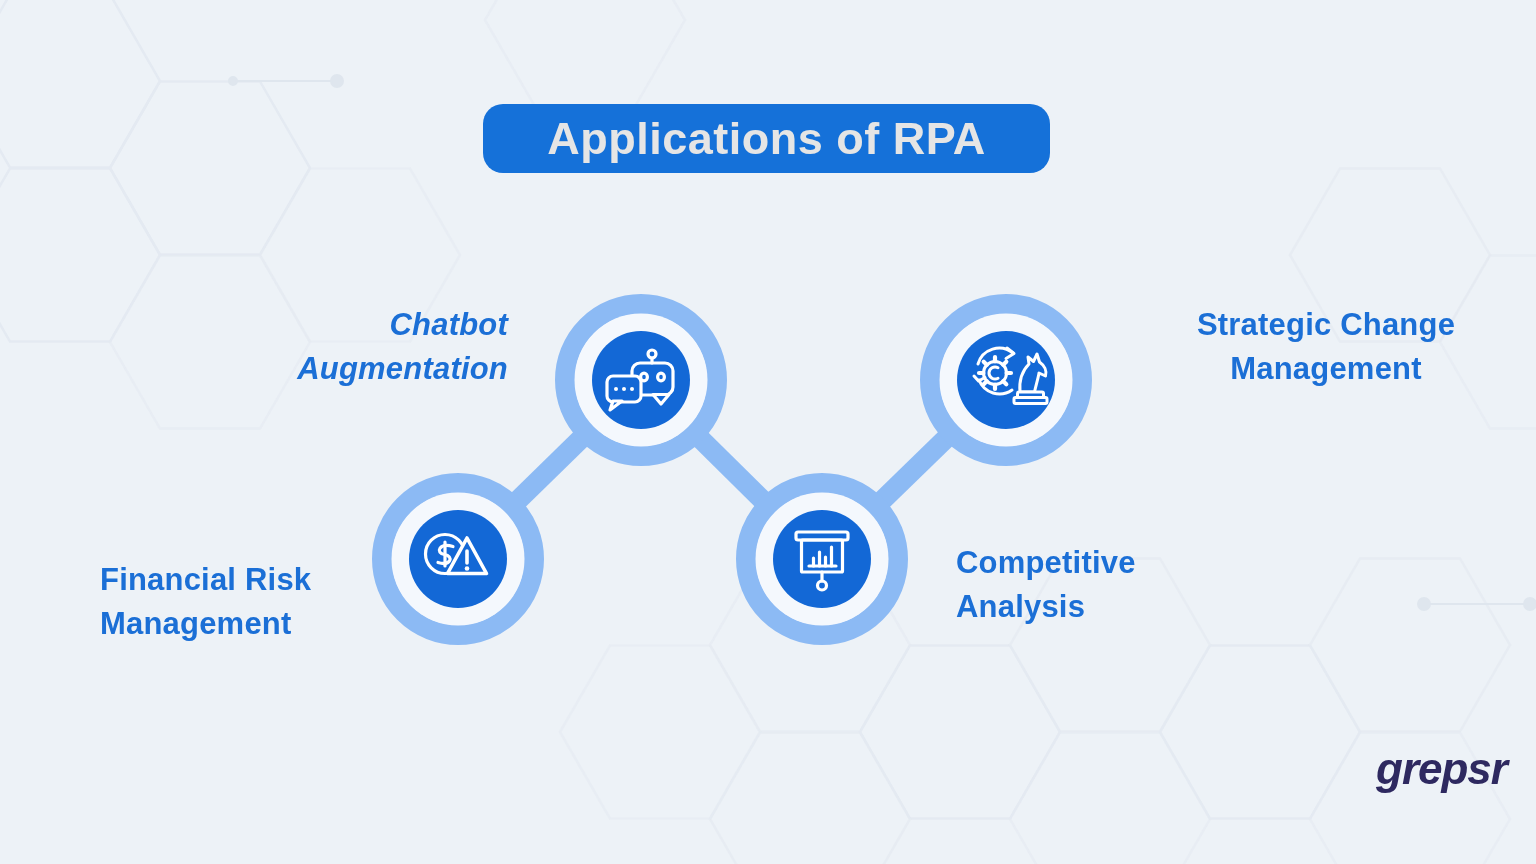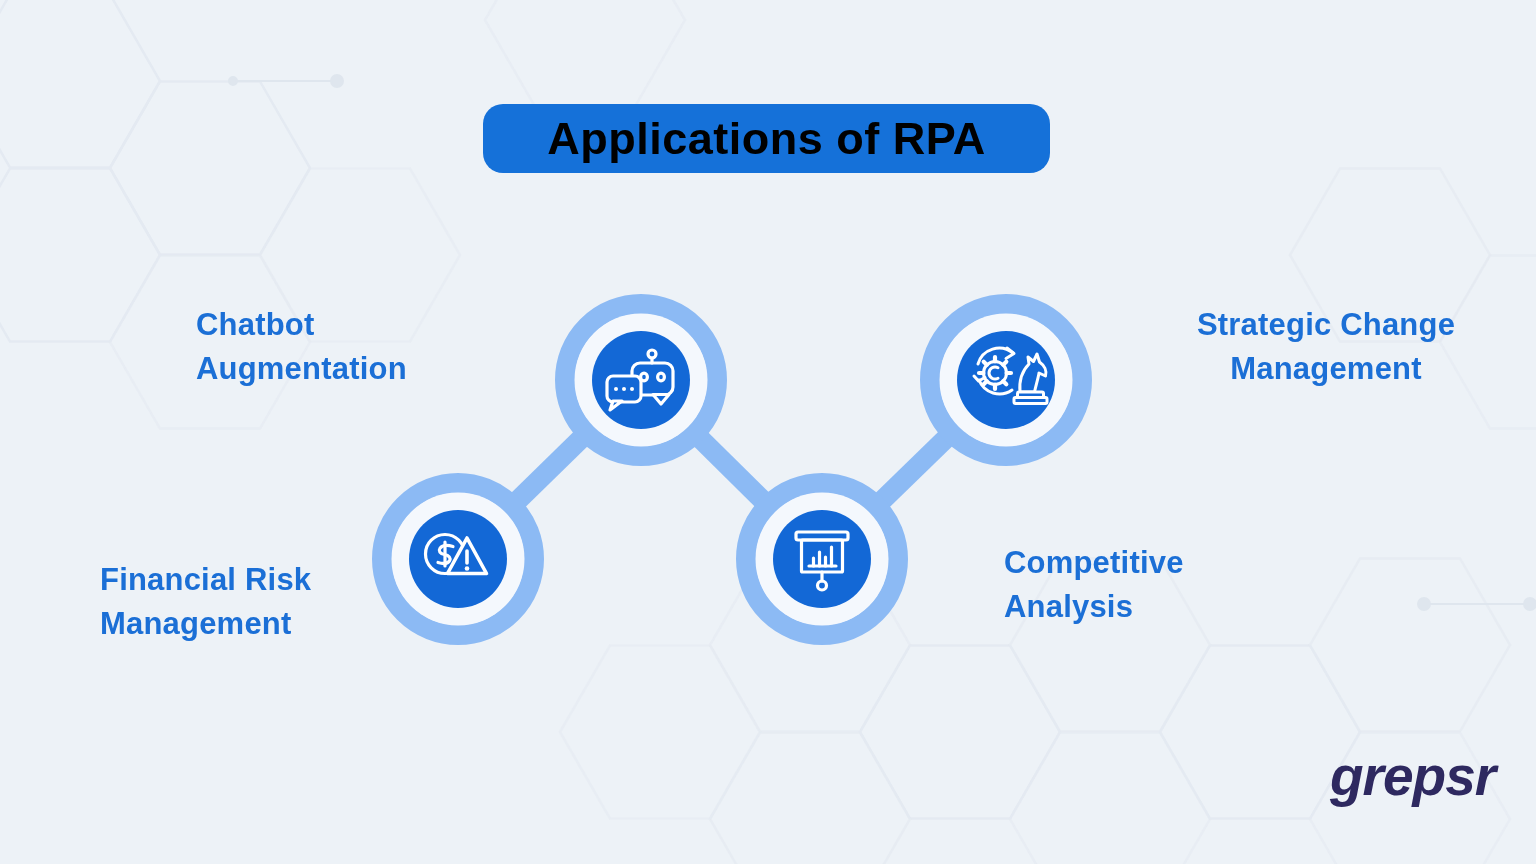--- a/index.html
+++ b/index.html
@@ -16,42 +16,42 @@
 
   .connectors { position:absolute; left:0; top:0; z-index:1; }
 
   .title-badge {
     position:absolute; left:483px; top:104px; width:567px; height:69px;
     background:#1571d9; border-radius:20px;
     display:flex; align-items:center; justify-content:center;
     z-index:3;
   }
   .title-badge span {
-    color:#000000; font-size:45px; font-weight:bold; letter-spacing:.5px;
+    color:#e5e5e5; font-size:45px; font-weight:bold; letter-spacing:.5px;
   }
 
   .node { position:absolute; width:172px; height:172px; z-index:2; }
   .node-chatbot     { left:555px; top:294px; }
   .node-strategic   { left:920px; top:294px; }
   .node-financial   { left:372px; top:473px; }
   .node-competitive { left:736px; top:473px; }
 
   .label {
     position:absolute; z-index:3;
     color:#1b6fd6; font-weight:bold; font-size:31px; line-height:44px;
     white-space:pre-line; letter-spacing:.2px;
   }
-  .label-chatbot     { left:196px;  top:303px; width:320px; text-align:left; }
+  .label-chatbot     { left:188px;  top:303px; width:320px; text-align:right;font-style:italic; }
   .label-strategic   { left:1146px; top:303px; width:360px; text-align:center; }
   .label-financial   { left:100px;  top:541px; width:320px; text-align:left;margin-top:17px; }
-  .label-competitive { left:956px;  top:541px; width:320px; text-align:left;margin-left:48px; }
+  .label-competitive { left:956px;  top:541px; width:320px; text-align:left; }
 
   .logo {
-    position:absolute; left:1330px; top:744px; z-index:3;
-    font-size:55px; font-weight:bold; font-style:italic;
+    position:absolute; left:1376px; top:744px; z-index:3;
+    font-size:44px; font-weight:bold; font-style:italic;
     color:#2e2960; letter-spacing:-1px;
   }
 </style>
 </head>
 <body>
 
 <div class="canvas">
 
   <svg class="bg-pattern" width="1536" height="864" viewBox="0 0 1536 864">
     <g fill="none" stroke="#e2e8f0" stroke-width="2.5" opacity="0.8">

